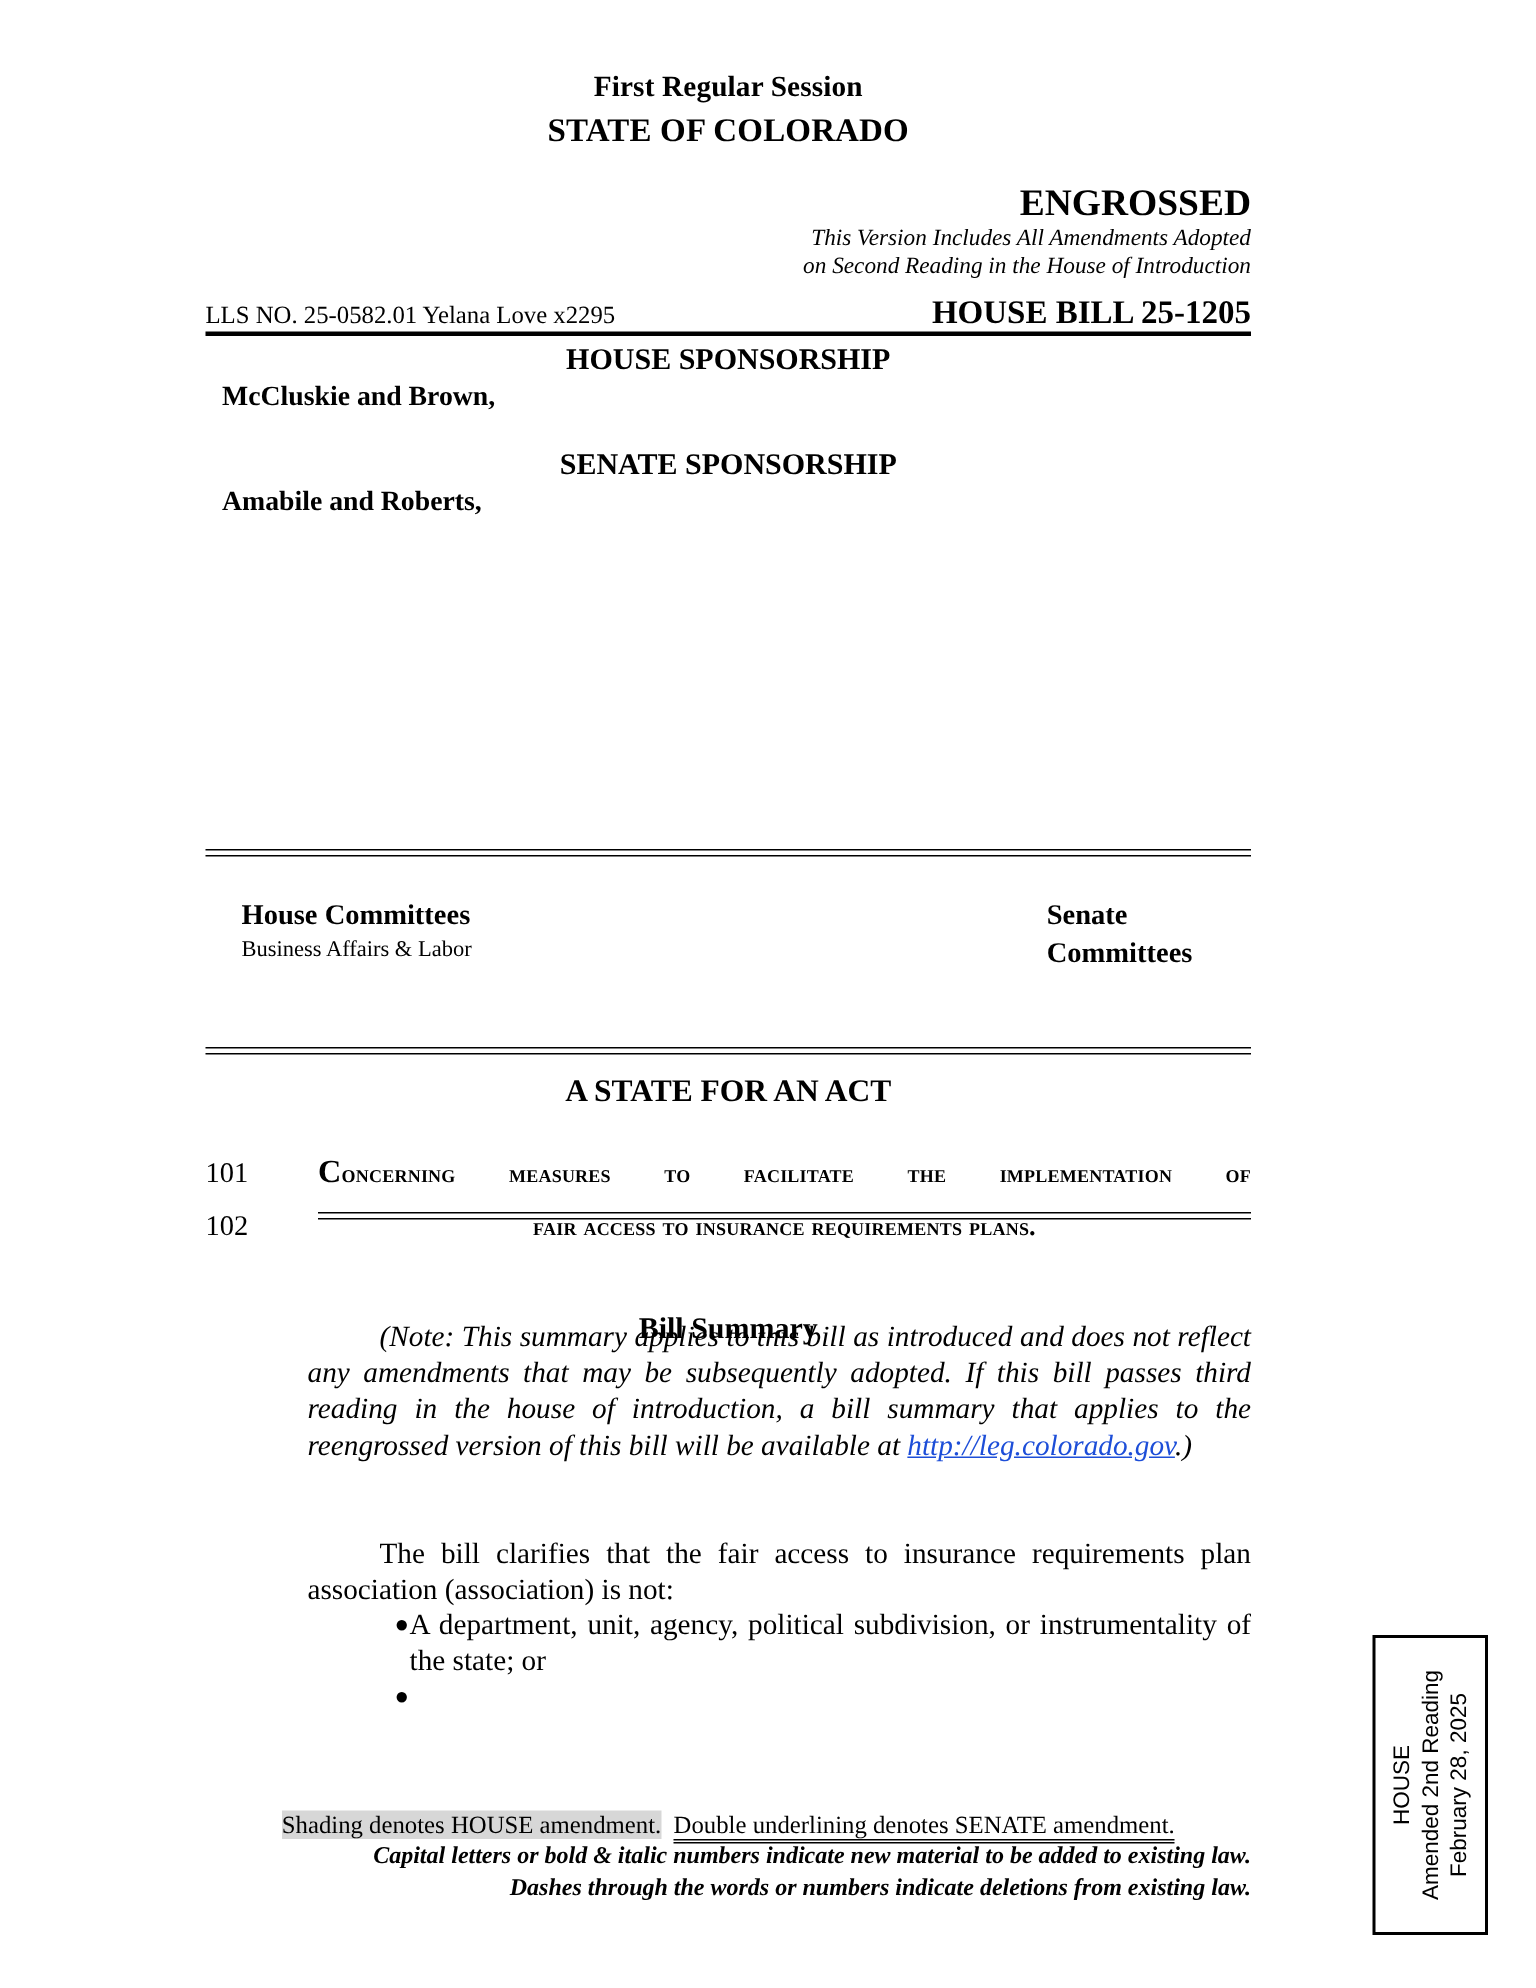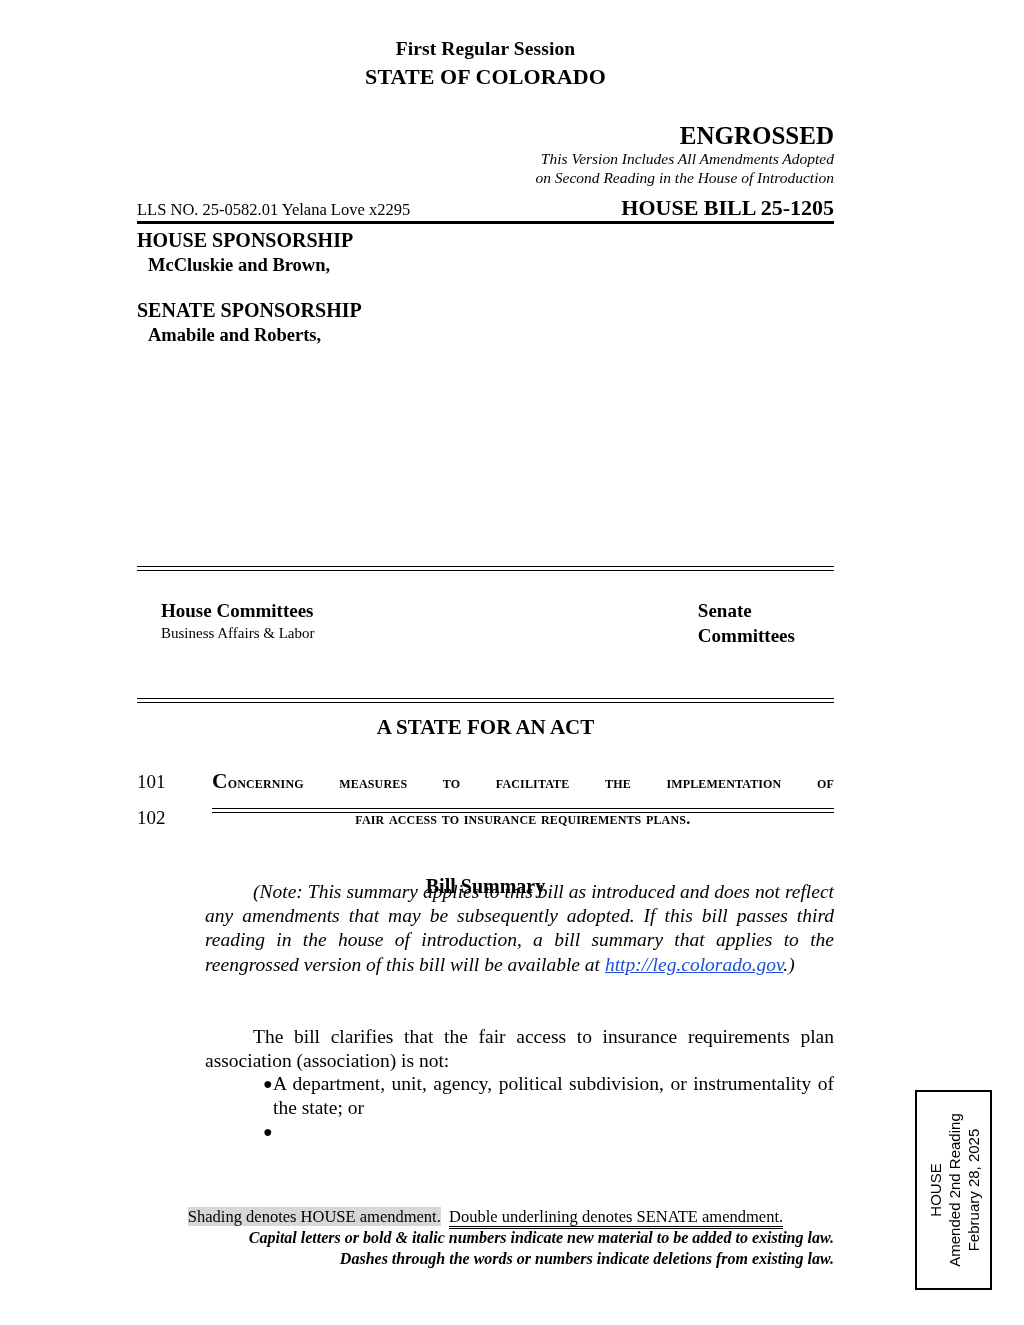--- a/index.html
+++ b/index.html
@@ -27,21 +27,21 @@
 
   
   .col {
     position: absolute;
     left: 137px;
     width: 697px;
   }
 
   
   .masthead {
-    top: 36px;
+    top: 46px;
     text-align: center;
   }
   .masthead .line {
     font-weight: bold;
     font-size: 19.5px;
     line-height: 26px;
     letter-spacing: .1px;
   }
   .masthead .line.big {
     font-size: 22px;
@@ -104,20 +104,21 @@
     height: 3px;
     border-top: 1.4px solid #000;
     border-bottom: 1.4px solid #000;
   }
 
   
   .sponsor-head {
     font-weight: bold;
     font-size: 20px;
     line-height: 26px;
+    text-align: center;
   }
   .sponsor-names {
     font-weight: bold;
     font-size: 18.5px;
     line-height: 24px;
     text-align: left;
     padding-left: 11px;
   }
   #house-sponsorship { top: 227px; }
   #senate-sponsorship { top: 297px; }

